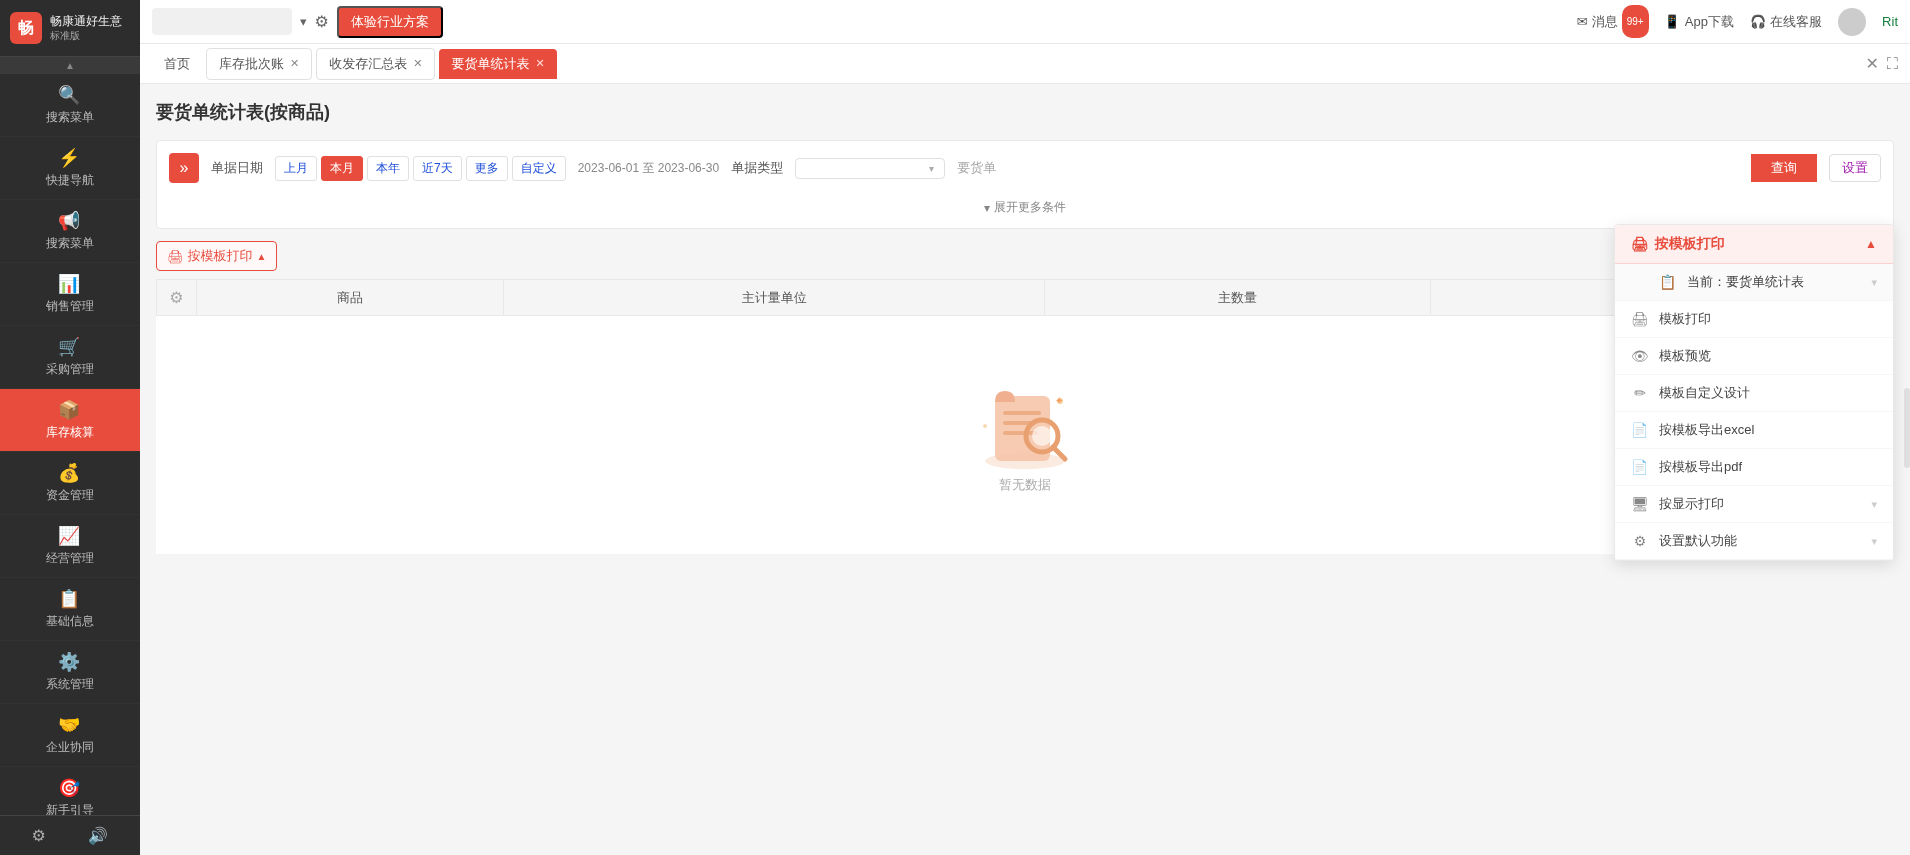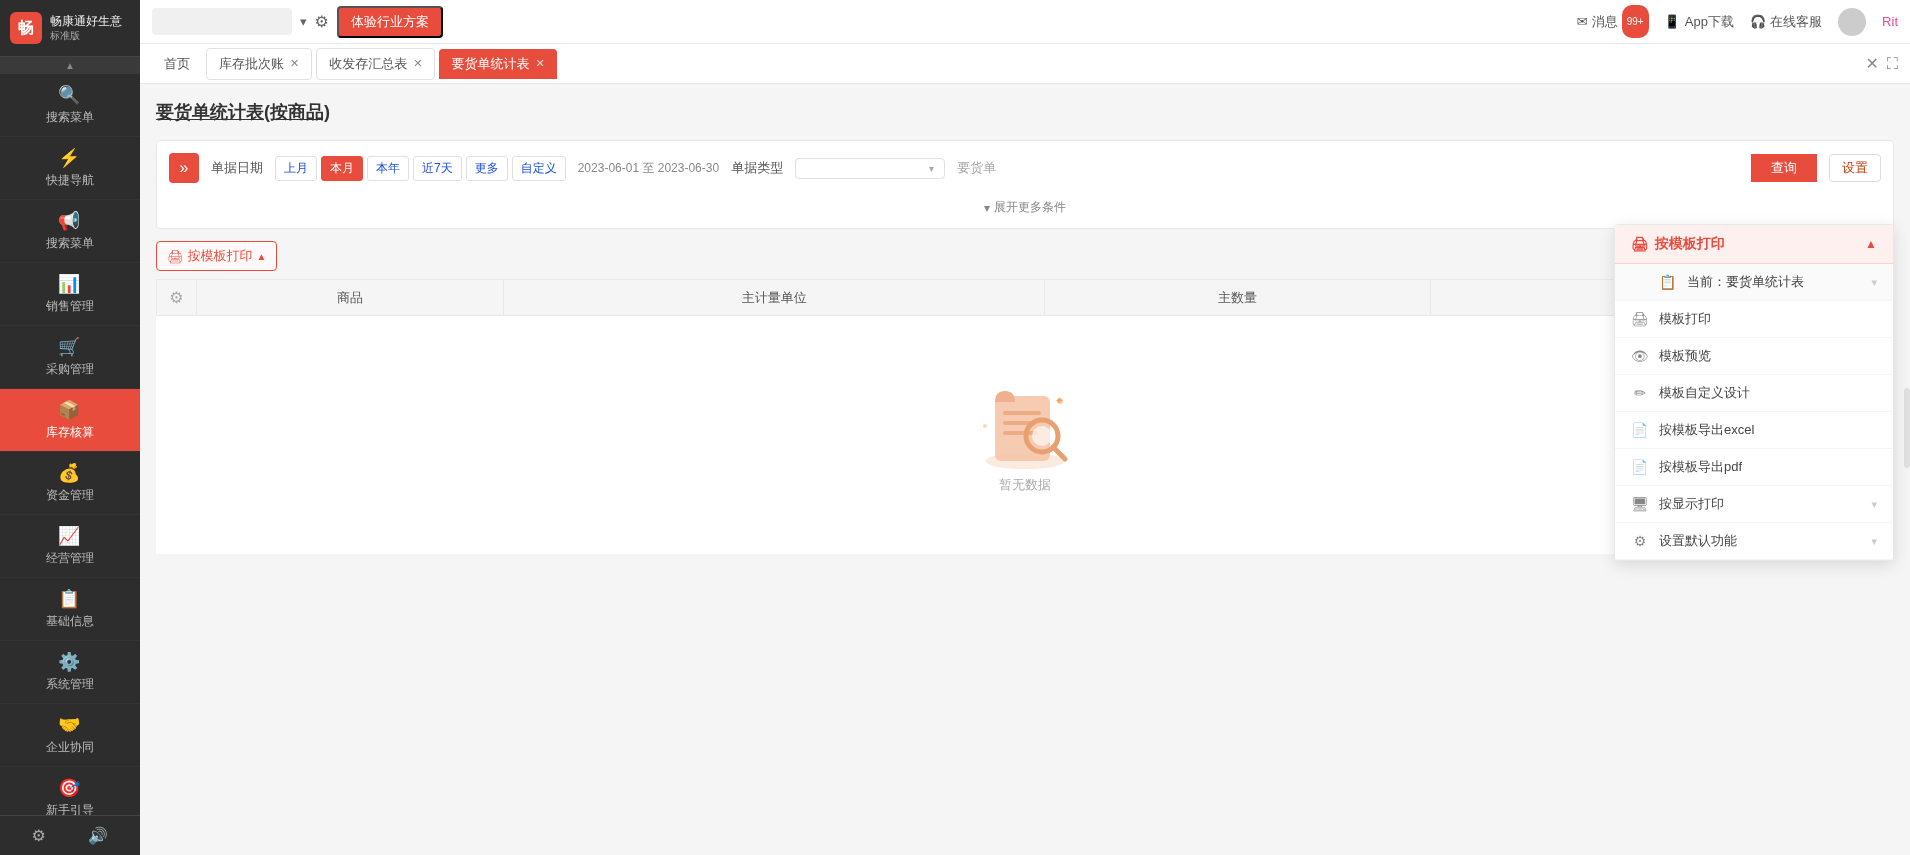--- a/index.html
+++ b/index.html
@@ -106,21 +106,21 @@
       padding: 11px 5px;
       min-width: 18px;
       text-align: center;
     }
     .avatar {
       width: 28px;
       height: 28px;
       background: #ccc;
       border-radius: 50%;
     }
-    .user-name { color: #ec4899; font-size: 13px; }
+    .user-name { color: #15803d; font-size: 13px; }
 
     
     .tabs-bar {
       background: #fff;
       border-bottom: 1px solid #e8e8e8;
       display: flex;
       align-items: center;
       padding: 0 12px;
       height: 40px;
       gap: 4px;
@@ -148,21 +148,20 @@
       flex: 1;
       overflow-y: auto;
       padding: 16px;
       position: relative;
     }
     .page-title {
       font-size: 18px;
       font-weight: bold;
       color: #333;
       margin-bottom: 16px;
-      text-decoration: underline;
     }
 
     
     .filter-bar {
       background: #fff;
       border: 1px solid #e8e8e8;
       border-radius: 4px;
       padding: 12px;
       margin-bottom: 12px;
     }
@@ -277,21 +276,21 @@
       color: white;
       border: none;
       border-radius: 0;
       font-size: 13px;
       cursor: pointer;
     }
     .settings-btn {
       padding: 4px 12px;
       border: 1px solid #ddd;
       border-radius: 4px;
-      color: #c2410c;
+      color: #a21caf;
       background: #fff;
       cursor: pointer;
       font-size: 13px;
     }
     .more-btn { color: #888; cursor: pointer; font-size: 16px; }
 
     
     .data-table {
       width: 100%;
       border-collapse: collapse;

